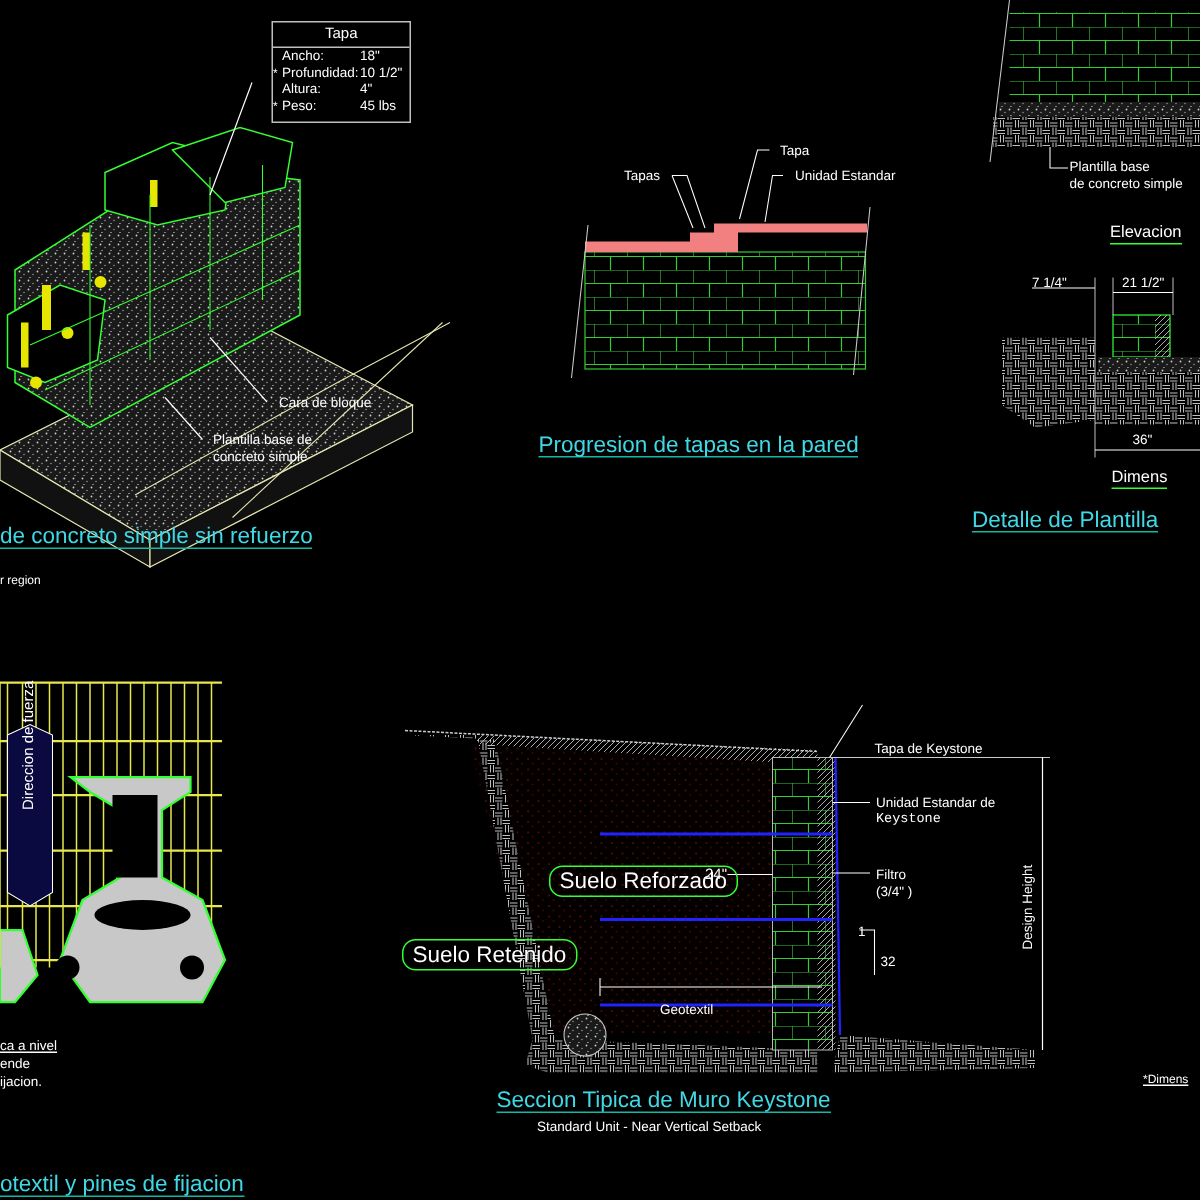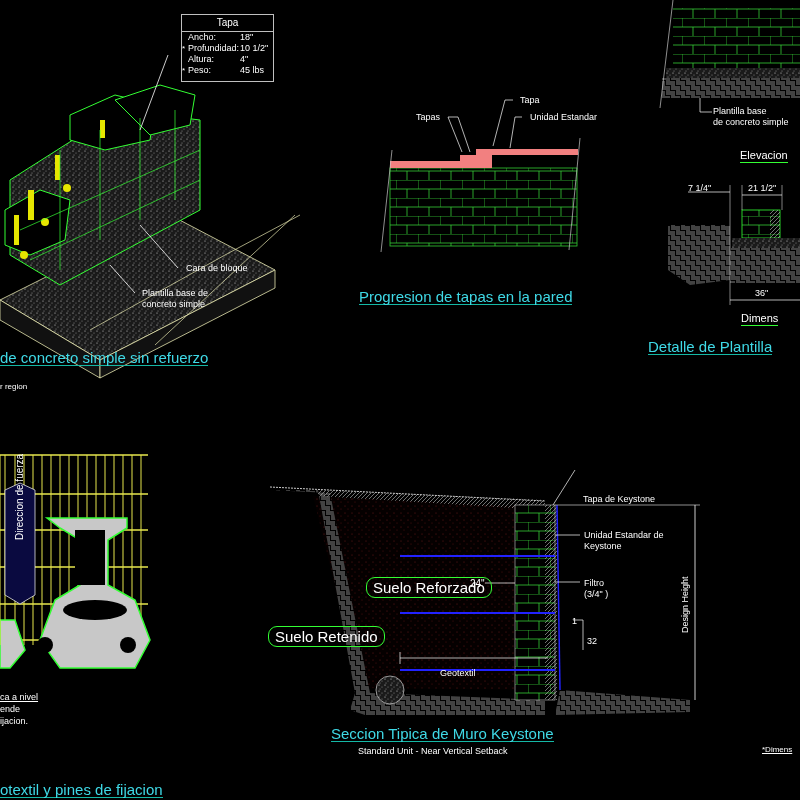--- a/index.html
+++ b/index.html
@@ -179,26 +179,26 @@
 <div class="title" style="left:648px;top:339px;">Detalle de Plantilla</div>
 
 <div class="lbl" style="left:14px;top:540px;transform:rotate(-90deg);transform-origin:left top;font-size:10px;">Direccion de fuerza</div>
 <div class="lbl" style="left:0;top:692px;text-decoration:underline;">ca a nivel</div>
 <div class="lbl" style="left:0;top:704px;">ende</div>
 <div class="lbl" style="left:0;top:716px;">ijacion.</div>
 <div class="title" style="left:0;top:782px;">otextil y pines de fijacion</div>
 
 <div class="lbl" style="left:583px;top:466px;margin-top:28px;">Tapa de Keystone</div>
 <div class="lbl" style="left:584px;top:530px;">Unidad Estandar de</div>
-<div class="lbl" style="left:584px;top:541px;">Keystone</div>
+<div class="lbl" style="left:584px;top:541px;font-family:Liberation Mono, monospace;">Keystone</div>
 <div class="lbl" style="left:584px;top:578px;">Filtro</div>
 <div class="lbl" style="left:584px;top:589px;">(3/4" )</div>
 <div class="pill" style="left:366px;top:577px;">Suelo Reforzado</div>
 <div class="pill" style="left:268px;top:626px;">Suelo Retenido</div>
 <div class="lbl" style="left:470px;top:578px;font-size:10px;">24"</div>
 <div class="lbl" style="left:440px;top:668px;">Geotextil</div>
 <div class="lbl" style="left:572px;top:616px;">1</div>
 <div class="lbl" style="left:587px;top:636px;">32</div>
 <div class="lbl" style="left:680px;top:633px;transform:rotate(-90deg);transform-origin:left top;">Design Height</div>
 <div class="title" style="left:331px;top:726px;">Seccion Tipica de Muro Keystone</div>
 <div class="lbl" style="left:358px;top:746px;">Standard Unit - Near Vertical Setback</div>
 
-<div class="lbl" style="left:762px;top:744px;font-size:8px;text-decoration:underline;">*Dimens</div>
+<div class="lbl" style="left:762px;top:714px;font-size:8px;text-decoration:underline;">*Dimens</div>
 
 </body></html>

